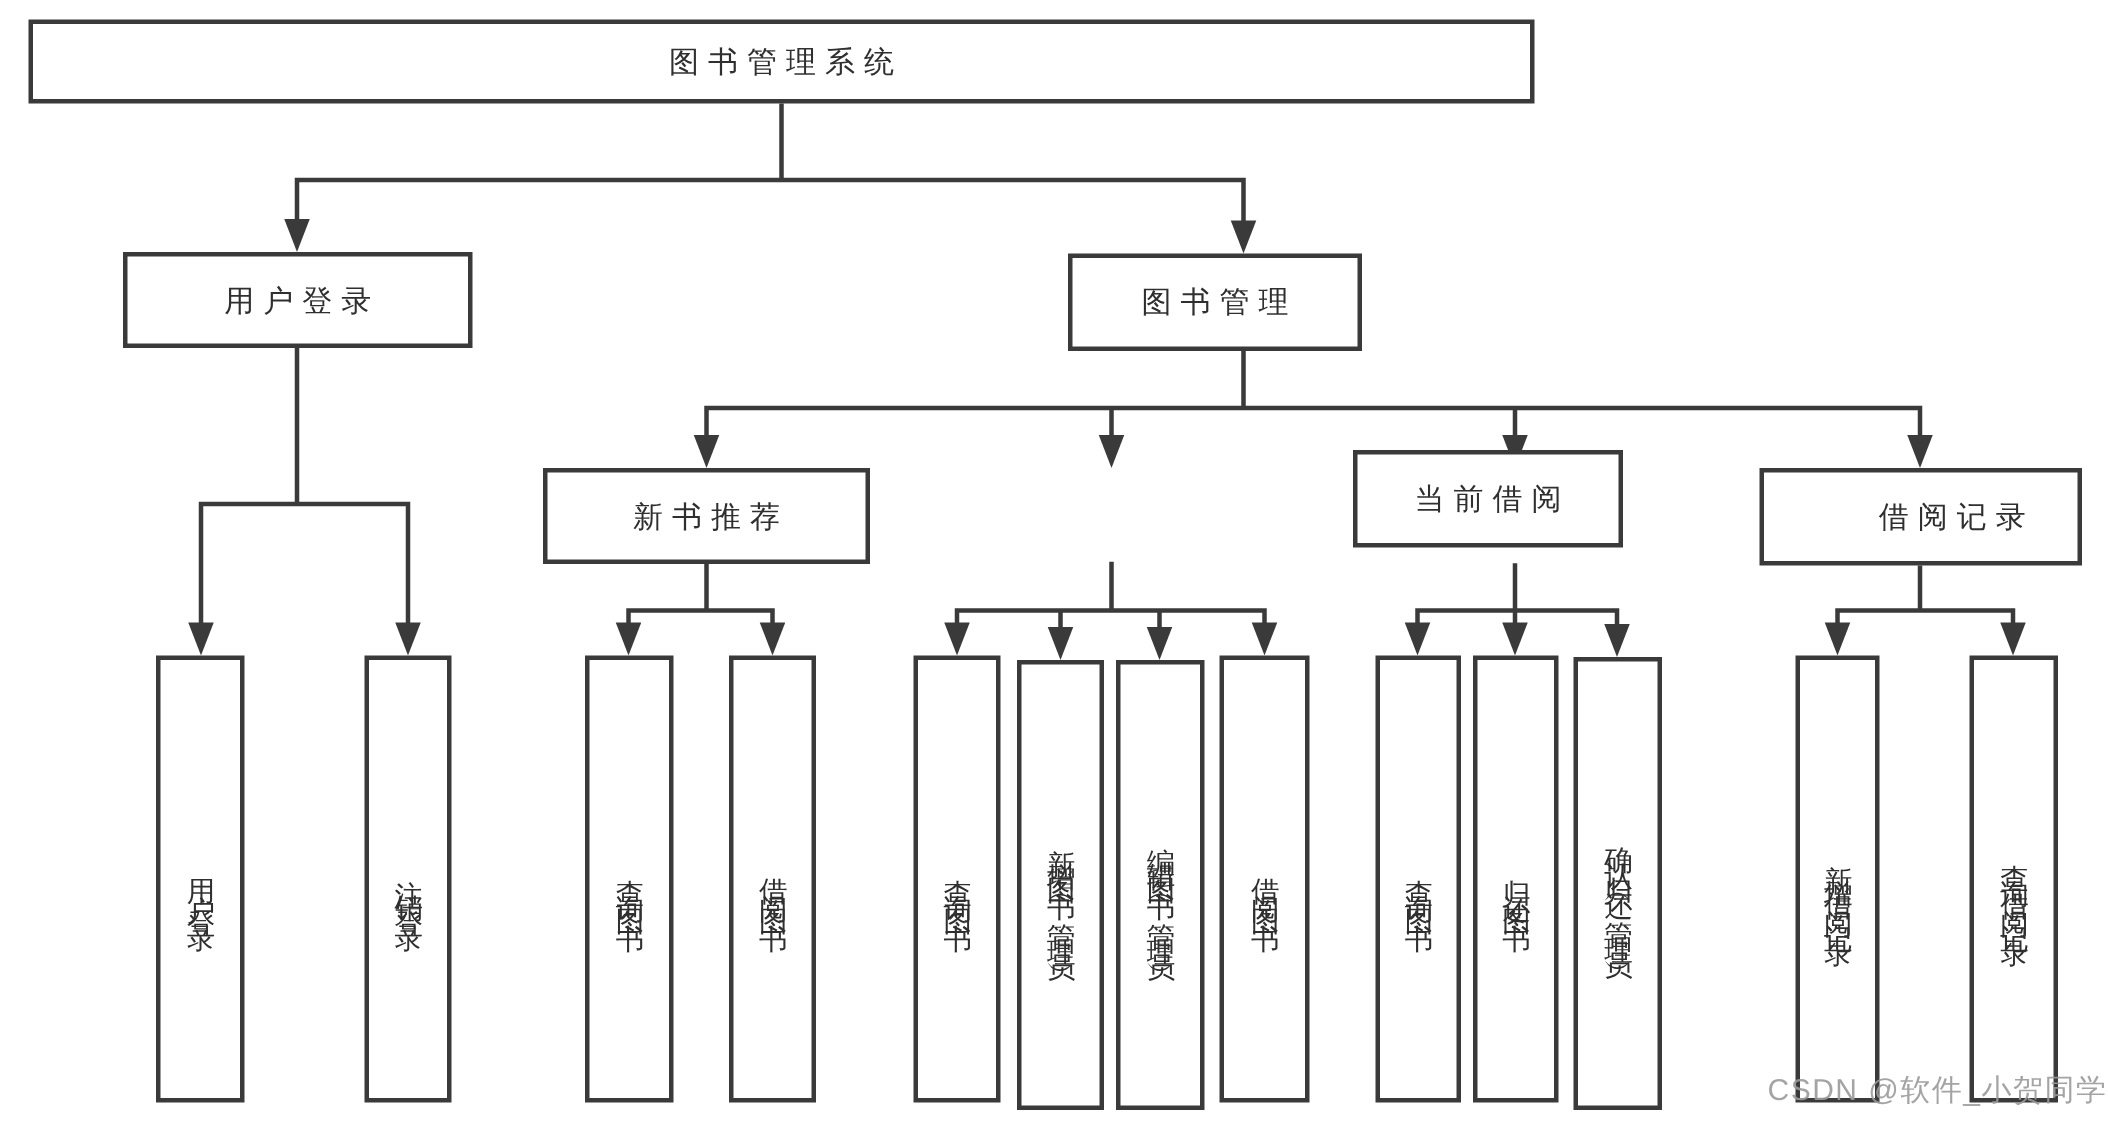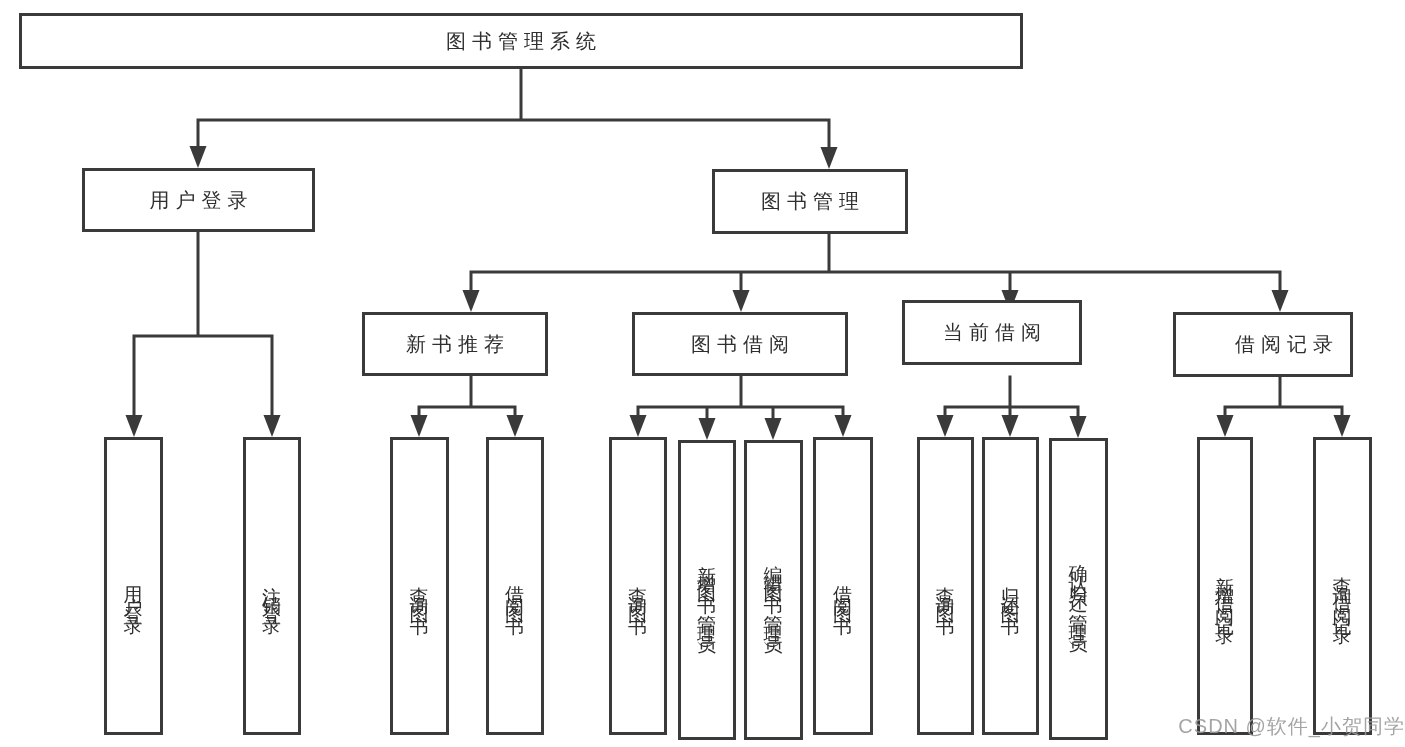--- a/index.html
+++ b/index.html
@@ -84,24 +84,23 @@
     <polygon points="1069.5,416 1086.5,416 1078,438"></polygon>
     <polygon points="1216.5,415 1233.5,415 1225,437"></polygon>
     <polygon points="1333.5,415 1350.5,415 1342,437"></polygon>
   </svg>
 
   <div class="box h" style="left:19px;top:13px;width:1004px;height:56px;">图书管理系统</div>
 
   <div class="box h" style="left:82px;top:168px;width:233px;height:64px;">用户登录</div>
   <div class="box h" style="left:712px;top:169px;width:196px;height:65px;">图书管理</div>
 
-  <div class="box h" style="left:362px;top:312px;width:186px;height:64px;">新书推荐</div>
-  <div class="box h" style="left:632px;top:312px;width:216px;height:64px;">图书借阅</div>
+  <div class="box h" style="left:362px;top:312px;width:218px;height:64px;">新书推荐</div>
   <div class="box h" style="left:902px;top:300px;width:180px;height:65px;">当前借阅</div>
-  <div class="box h" style="left:1173px;top:312px;width:180px;height:65px;padding-left:48px;">借阅记录</div>
+  <div class="box h" style="left:1173px;top:312px;width:215px;height:65px;padding-left:48px;">借阅记录</div>
 
   <div class="box v" style="left:104px;top:437px;width:59px;height:298px;">用户登录</div>
   <div class="box v" style="left:243px;top:437px;width:58px;height:298px;">注销登录</div>
 
   <div class="box v" style="left:390px;top:437px;width:59px;height:298px;">查询图书</div>
   <div class="box v" style="left:486px;top:437px;width:58px;height:298px;">借阅图书</div>
 
   <div class="box v" style="left:609px;top:437px;width:58px;height:298px;">查询图书</div>
   <div class="box v" style="left:678px;top:440px;width:58px;height:300px;">新增图书（管理员）</div>
   <div class="box v" style="left:744px;top:440px;width:59px;height:300px;">编辑图书（管理员）</div>

